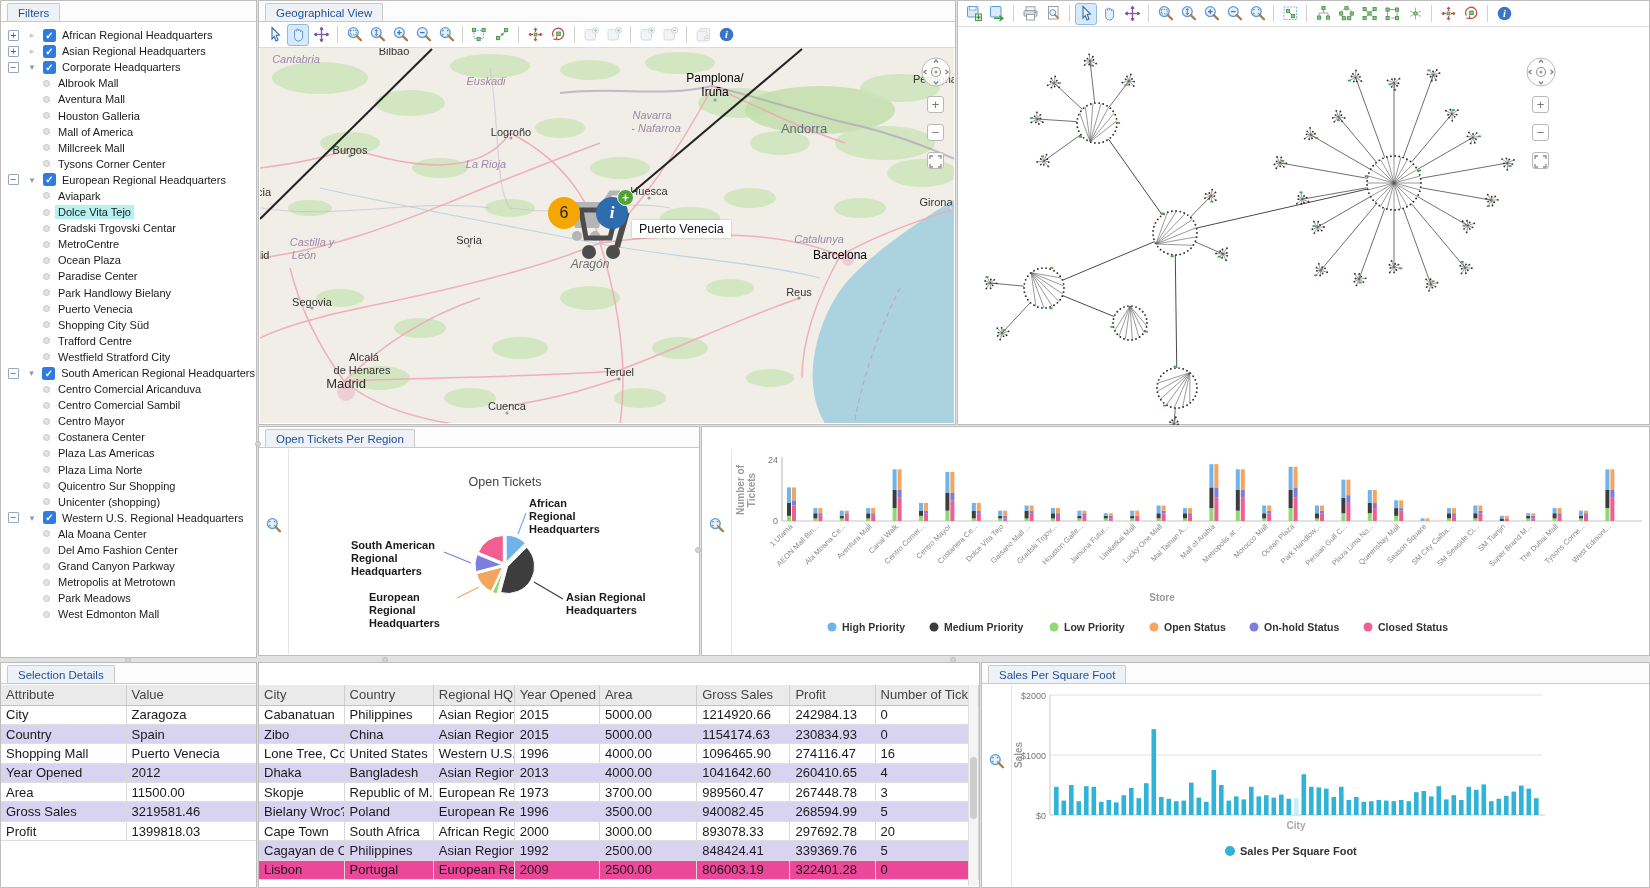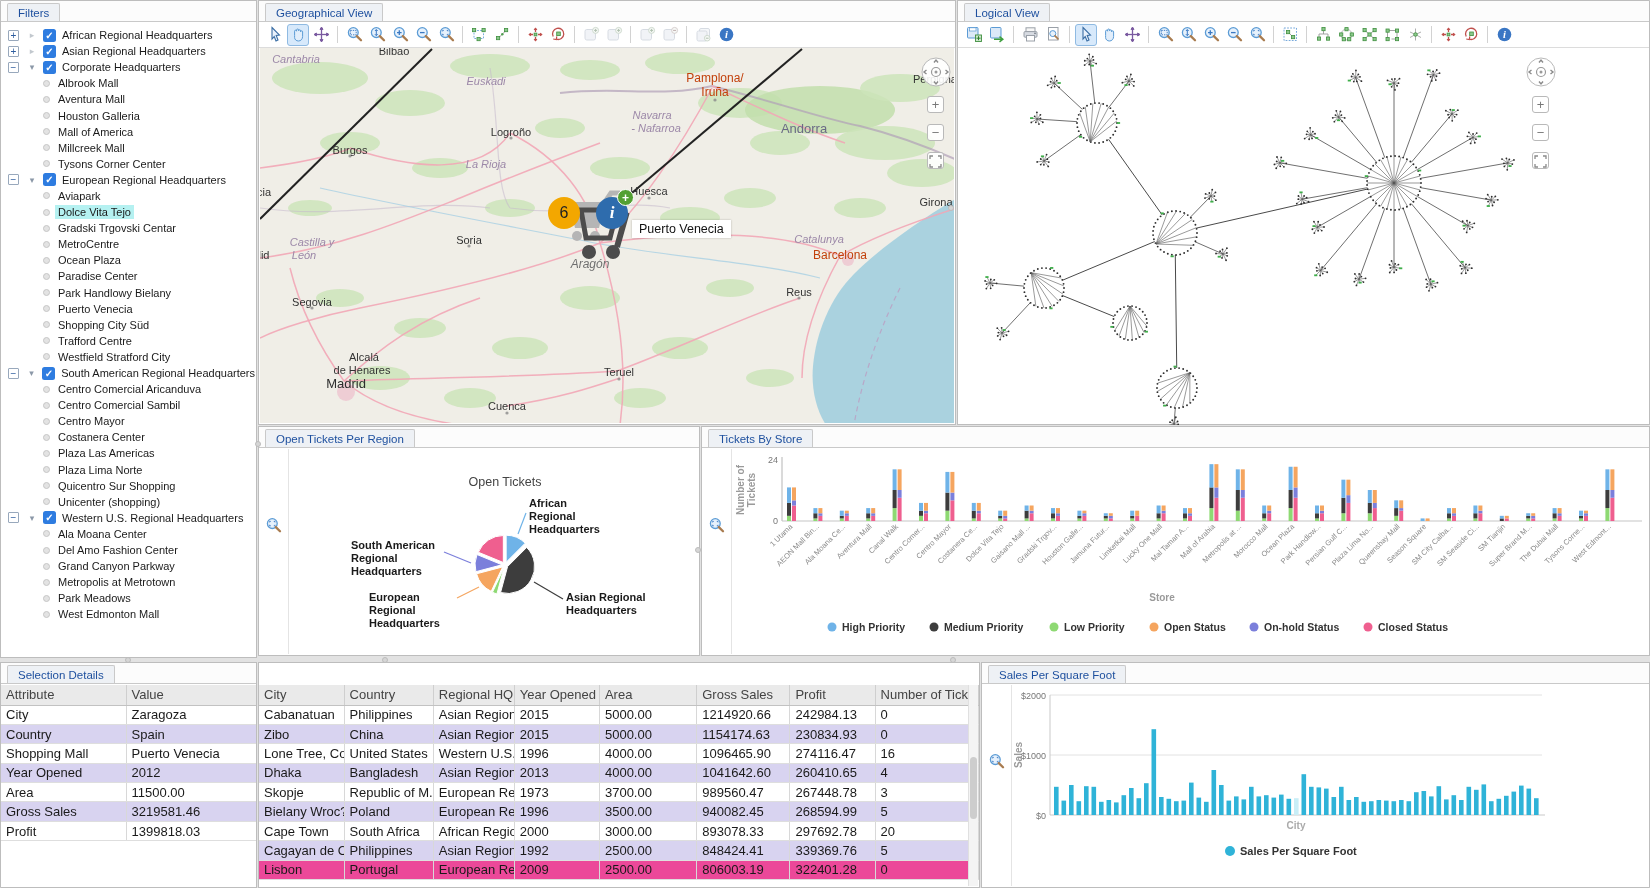--- a/index.html
+++ b/index.html
@@ -29,21 +29,21 @@
   
   table.grid{border-collapse:collapse;table-layout:fixed;width:100%;font-size:13px;color:#1a1a1a}
   table.grid th{background:#eaeaea;color:#444;font-weight:normal;text-align:left;height:20px;padding:0 5px;border-right:1px solid #cfcfcf;border-bottom:1px solid #c2c2c2;overflow:hidden;white-space:nowrap}
   table.grid td{height:19.4px;padding:0 5px;border-right:1px solid #d8d8d8;border-bottom:1px solid #dedede;overflow:hidden;white-space:nowrap}
   tr.alt td{background:#d8d3f0}
   tr.selrow td{background:#ec4899}
   
   #map{position:absolute;left:1px;right:1px;top:47px;bottom:1px;background:#f0eee7;overflow:hidden}
   .mlbl{position:absolute;transform:translate(-50%,-50%);white-space:nowrap;z-index:3;pointer-events:none}
   .mlbl.city{font-size:11px;color:#333}
-  .mlbl.city13{font-size:12px;color:#c2410c}
+  .mlbl.city13{font-size:12px;color:#000000}
   .mlbl.reg{font-size:11px;font-style:italic;color:#9c88a8}
   .mlbl.reg2{font-size:12px;font-style:italic;color:#6f6f6f}
   .mlbl.big{font-size:13px;color:#6a6a85}
   .mlbl.big2{font-size:13px;color:#2e2e2e}
   .badge{position:absolute;border-radius:50%;display:flex;align-items:center;justify-content:center;z-index:6}
   .maplabelbox{position:absolute;background:#fff;color:#111;font-size:12.5px;padding:2px 7px;z-index:6;box-shadow:0 0 2px rgba(0,0,0,.25)}
   .navctl{position:absolute;z-index:7}
   .navbtn{position:absolute;width:17px;height:17px;background:rgba(255,255,255,.9);border:1px solid #b9b9b9;border-radius:3px;color:#787878;font-size:11px;line-height:15px;text-align:center}
   #logicalcanvas{position:absolute;left:1px;right:1px;top:47px;bottom:1px;background:#fff}
   .content{position:absolute;left:0;right:0;top:22px;bottom:0;overflow:hidden}
@@ -479,23 +479,20 @@
           </svg></div>
         <div class="navbtn" style="left:667px;top:48px;font-size:13px">+</div>
         <div class="navbtn" style="left:667px;top:76px;font-size:13px">−</div>
         <div class="navbtn" style="left:667px;top:104px"><svg width="15" height="15" style="margin-top:1px">
             <path d="M2 5 V2 H5 M10 2 H13 V5 M13 10 V13 H10 M5 13 H2 V10" stroke="#8a8a8a" fill="none" stroke-width="1.3"></path>
           </svg></div>
       </div>
   </div>
 
   <div class="panel" id="p-logical" style="left:957px;top:0;width:693px;height:425px">
-    <div class="tabrow">
-        <div class="tab">Logical View</div>
-      </div>
     <div class="toolbar" id="log-toolbar">
         <div class="tbtn">
           <svg viewBox="0 0 17 17">
             <rect x="1.5" y="1.5" width="10.5" height="10.5" rx="1" fill="#dbe9f8" stroke="#5b9bd5"></rect>
             <rect x="3.5" y="1.8" width="6.5" height="3.2" fill="#fff" stroke="#5b9bd5" stroke-width=".7"></rect>
             <rect x="9.5" y="9" width="6" height="6.5" fill="#cde8cd" stroke="#3f8f3f" stroke-width=".9"></rect>
             <path d="M12.5 10.2 v4 M10.5 12.2 h4" stroke="#2e7d2e" stroke-width="1"></path>
           </svg>
         </div>
         <div class="tbtn">
@@ -1570,23 +1567,20 @@
           <text x="110" y="178" font-size="11" font-weight="bold" fill="#1a1a1a">Headquarters</text>
           <path d="M212 114 L185 103" stroke="#7b7fdb" stroke-width="1.2" fill="none"></path>
           <text x="92" y="100" font-size="11" font-weight="bold" fill="#1a1a1a">South American</text>
           <text x="92" y="113" font-size="11" font-weight="bold" fill="#1a1a1a">Regional</text>
           <text x="92" y="126" font-size="11" font-weight="bold" fill="#1a1a1a">Headquarters</text>
         </svg>
       </div>
   </div>
 
   <div class="panel" id="p-tickets" style="left:701px;top:426px;width:949px;height:230px">
-    <div class="tabrow">
-        <div class="tab">Tickets By Store</div>
-      </div>
     <div class="sidebar" id="tickets-side">
         <div class="tbtn"></div>
         <div class="tbtn"></div>
         <div class="tbtn">
           <svg viewBox="0 0 17 17">
             <circle cx="7.3" cy="6.6" r="4.9" fill="#e6f1fc" stroke="#5b9bd5" stroke-width="1.3"></circle>
             <line x1="10.8" y1="10.1" x2="15" y2="14.3" stroke="#a97c50" stroke-width="2.3" stroke-linecap="round"></line>
             <path d="M4.6 5.4 V4.4 H5.8 M8.8 4.4 H10 V5.4 M10 7.8 V8.8 H8.8 M5.8 8.8 H4.6 V7.8" stroke="#3a78c2" fill="none" stroke-width=".9"></path>
           </svg>
         </div>

